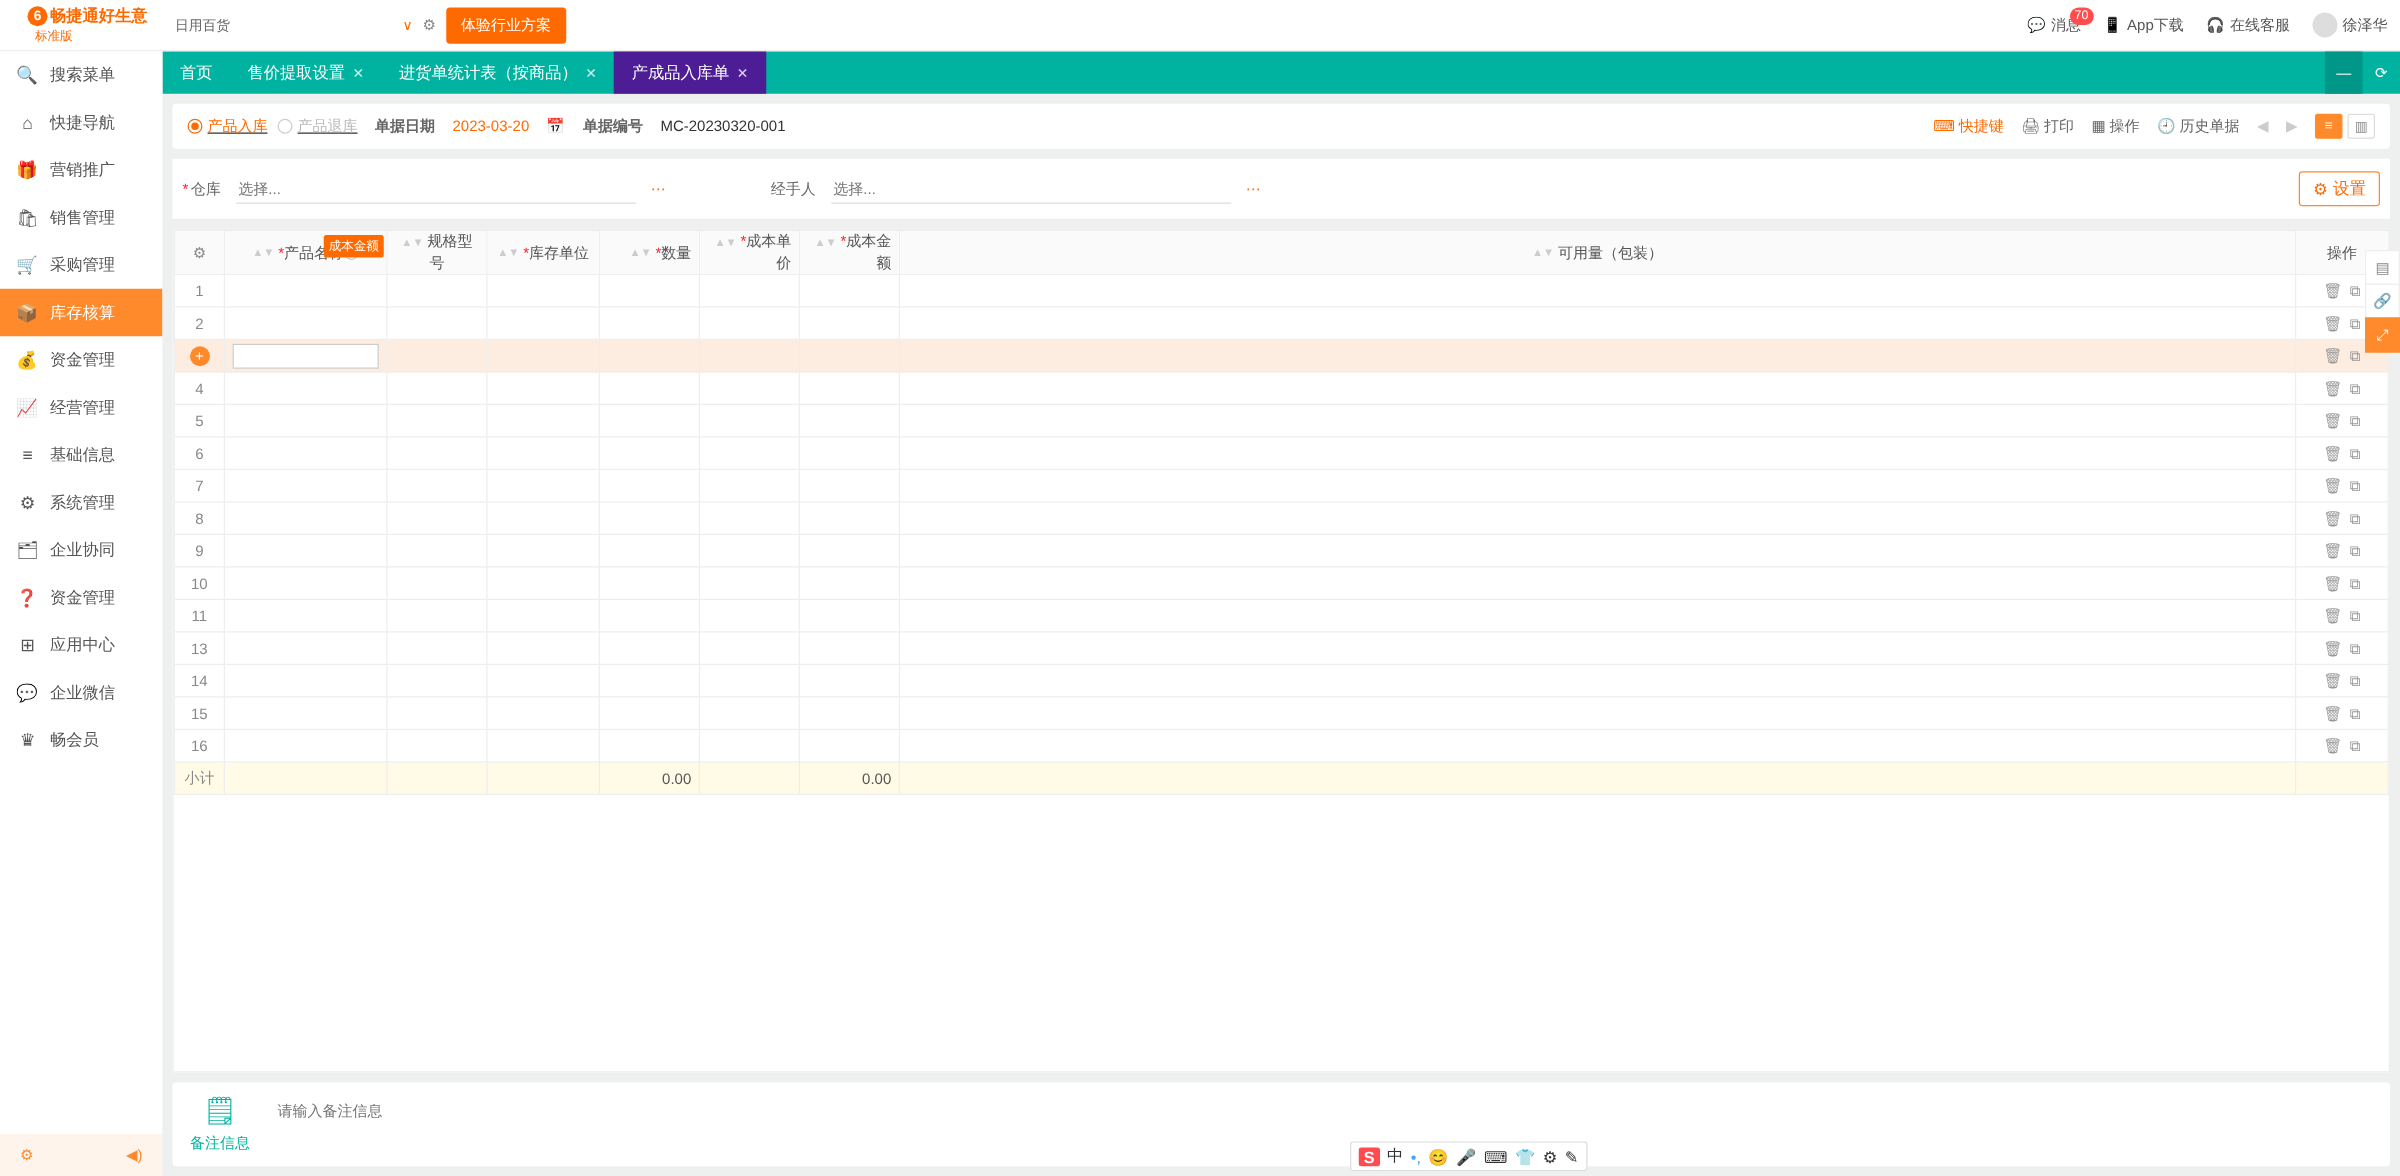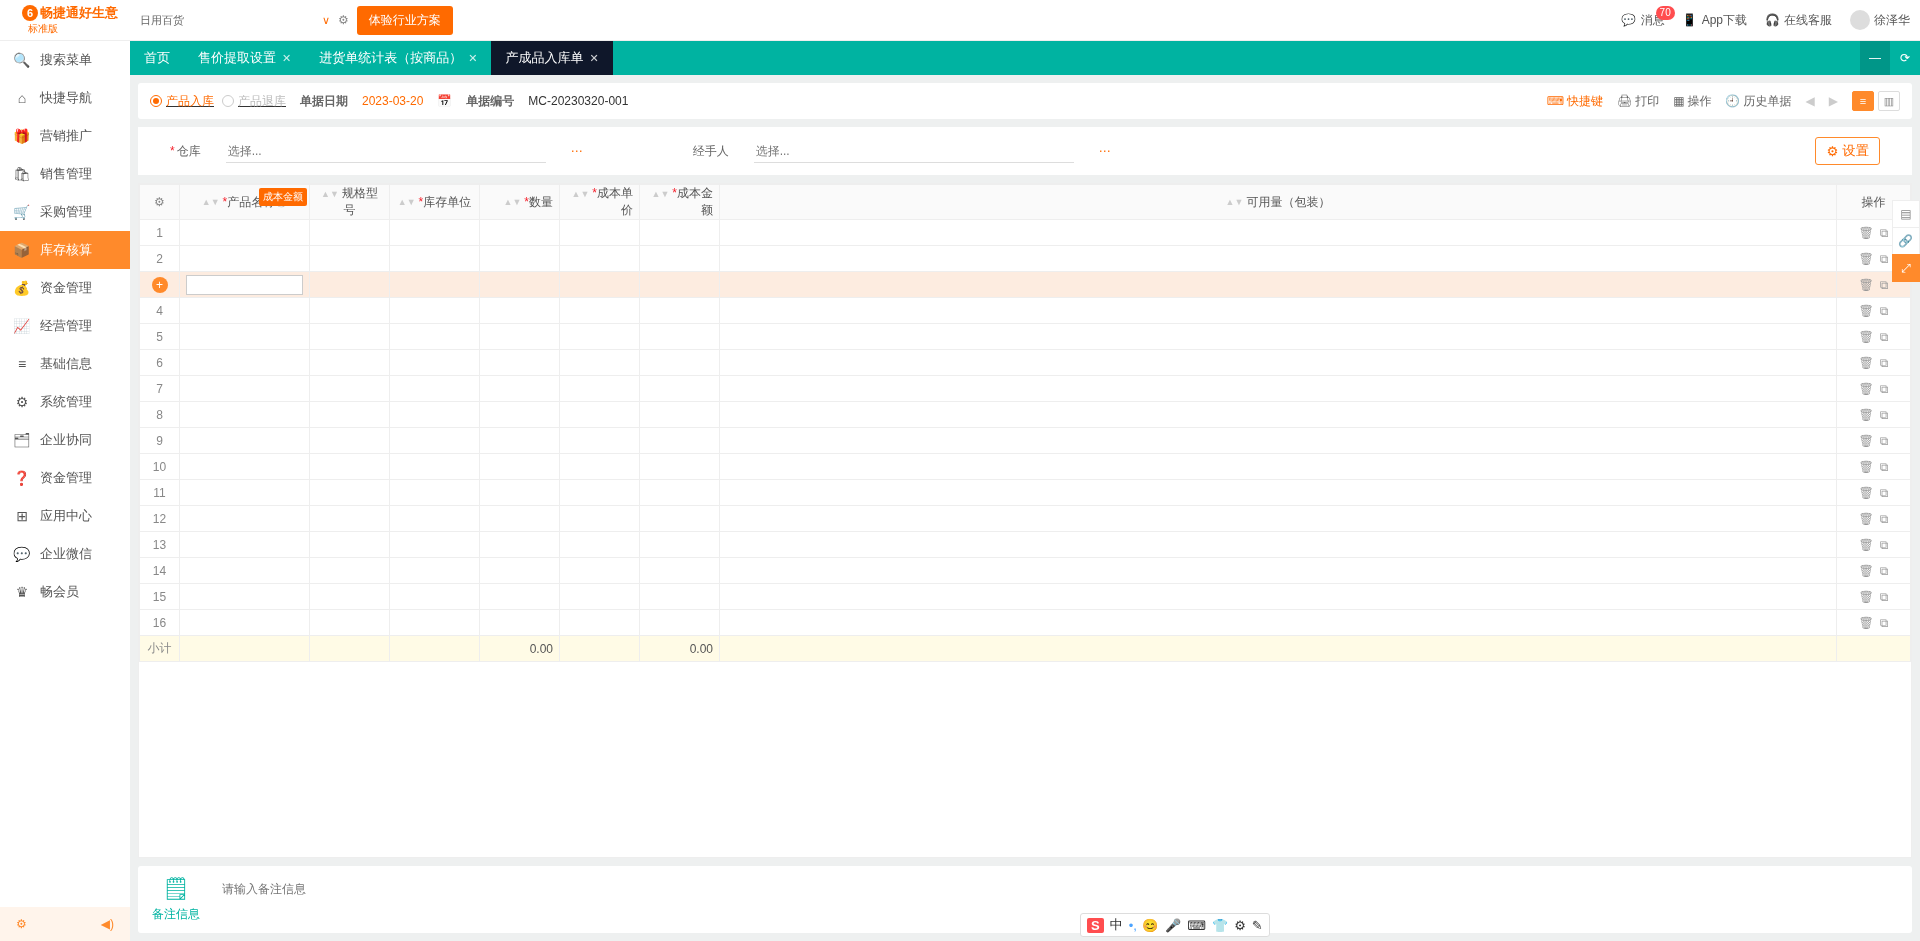--- a/index.html
+++ b/index.html
@@ -25,42 +25,42 @@
 .sidebar { width:130px; background:#fff; display:flex; flex-direction:column; }
 .side-item { display:flex; align-items:center; gap:10px; padding:10px 14px; color:#555; font-size:13px; cursor:pointer;}
 .side-item.active { background:#ff8a2b; color:#fff;}
 .side-icon { width:16px; height:16px; display:inline-flex; align-items:center; justify-content:center; font-size:14px;}
 .sidebar-footer { margin-top:auto; display:flex; justify-content:space-between; padding:10px 16px; background:#fff4eb;}
 .sidebar-footer span{ color:#ff8a2b; cursor:pointer;}
 
 .main { flex:1; display:flex; flex-direction:column; overflow:hidden; background:#eef0f0;}
 .tabs { background:#00b3a1; display:flex; align-items:center; height:34px;}
 .tab { padding:0 14px; height:100%; display:flex; align-items:center; color:#fff; font-size:13px; gap:6px; cursor:pointer;}
-.tab.active { background:#0f172a;justify-content:flex-end;}
+.tab.active { background:#4c1d95;justify-content:flex-end;}
 .tab .x { font-size:11px; opacity:.8;}
 .tabs-right { margin-left:auto; display:flex;}
 .tabs-right .sq { width:30px; height:34px; display:flex; align-items:center; justify-content:center; color:#fff; cursor:pointer;}
 .tabs-right .sq:first-child{ background:#009688;}
 
 .toolbar { background:#fff; margin:8px; padding:8px 12px; border-radius:3px; display:flex; align-items:center; gap:14px; font-size:12px;}
 .radio-group { display:flex; gap:8px; align-items:center;text-decoration:underline;}
 .radio-g { display:flex; align-items:center; gap:4px; cursor:pointer;}
 .radio-dot { width:12px; height:12px; border:1px solid #ccc; border-radius:50%; display:inline-flex; align-items:center; justify-content:center;}
 .radio-dot.on { border-color:#ff6a00;}
 .radio-dot.on::after { content:""; width:6px; height:6px; background:#ff6a00; border-radius:50%;}
 .lbl { color:#666;font-weight:bold;}
 .val-orange{ color:#ff6a00;}
 .toolbar-right { margin-left:auto; display:flex; align-items:center; gap:14px; color:#666;}
 .tr-item { display:flex; align-items:center; gap:3px; cursor:pointer;}
 .tr-orange{ color:#ff6a00;}
 .vbox { display:flex; gap:4px;}
 .vbtn { width:22px; height:20px; border:1px solid #ddd; border-radius:2px; display:flex; align-items:center; justify-content:center; cursor:pointer; font-size:11px; color:#888;}
 .vbtn.on{ background:#ff8a2b; color:#fff; border-color:#ff8a2b;}
 
-.filters { background:#fff; margin:0 8px; padding:10px 32px; display:flex; align-items:center; gap:25px;}
+.filters { background:#fff; margin:0 8px; padding:10px 8px; display:flex; align-items:center; gap:12px;}
 .f-label { color:#666;}
 .req { color:#f5222d; margin-right:2px;}
 .f-input { border:none; border-bottom:1px solid #ddd; padding:4px 2px; width:320px; color:#bbb; outline:none; font-size:12px;}
 .f-more { color:#ff6a00; cursor:pointer; }
 .set-btn { margin-left:auto; border:1px solid #ff8a2b; color:#ff6a00; background:#fff; padding:4px 10px; border-radius:3px; cursor:pointer; display:flex; align-items:center; gap:4px;}
 
 .grid-wrap { background:#fff; margin:8px 8px 0 8px; flex:1; overflow:auto; border:1px solid #eee;}
 table { border-collapse:collapse; width:100%; }
 th,td { border:1px solid #eee; font-size:12px; color:#555; height:26px; padding:0 6px; }
 th { background:#fafafa; font-weight:normal; position:relative;}
@@ -423,31 +423,20 @@
                 <td></td>
                 <td></td>
                 <td></td>
                 <td class="num-r"></td>
                 <td class="num-r"></td>
                 <td class="num-r"></td>
                 <td></td>
                 <td class="col-op"><span class="op-ico">🗑</span><span class="op-ico">⧉</span></td>
               </tr>
               <tr>
-                <td class="col-idx">12</td>
-                <td></td>
-                <td></td>
-                <td></td>
-                <td class="num-r"></td>
-                <td class="num-r"></td>
-                <td class="num-r"></td>
-                <td></td>
-                <td class="col-op"><span class="op-ico">🗑</span><span class="op-ico">⧉</span></td>
-              </tr>
-              <tr>
                 <td class="col-idx">13</td>
                 <td></td>
                 <td></td>
                 <td></td>
                 <td class="num-r"></td>
                 <td class="num-r"></td>
                 <td class="num-r"></td>
                 <td></td>
                 <td class="col-op"><span class="op-ico">🗑</span><span class="op-ico">⧉</span></td>
               </tr>

